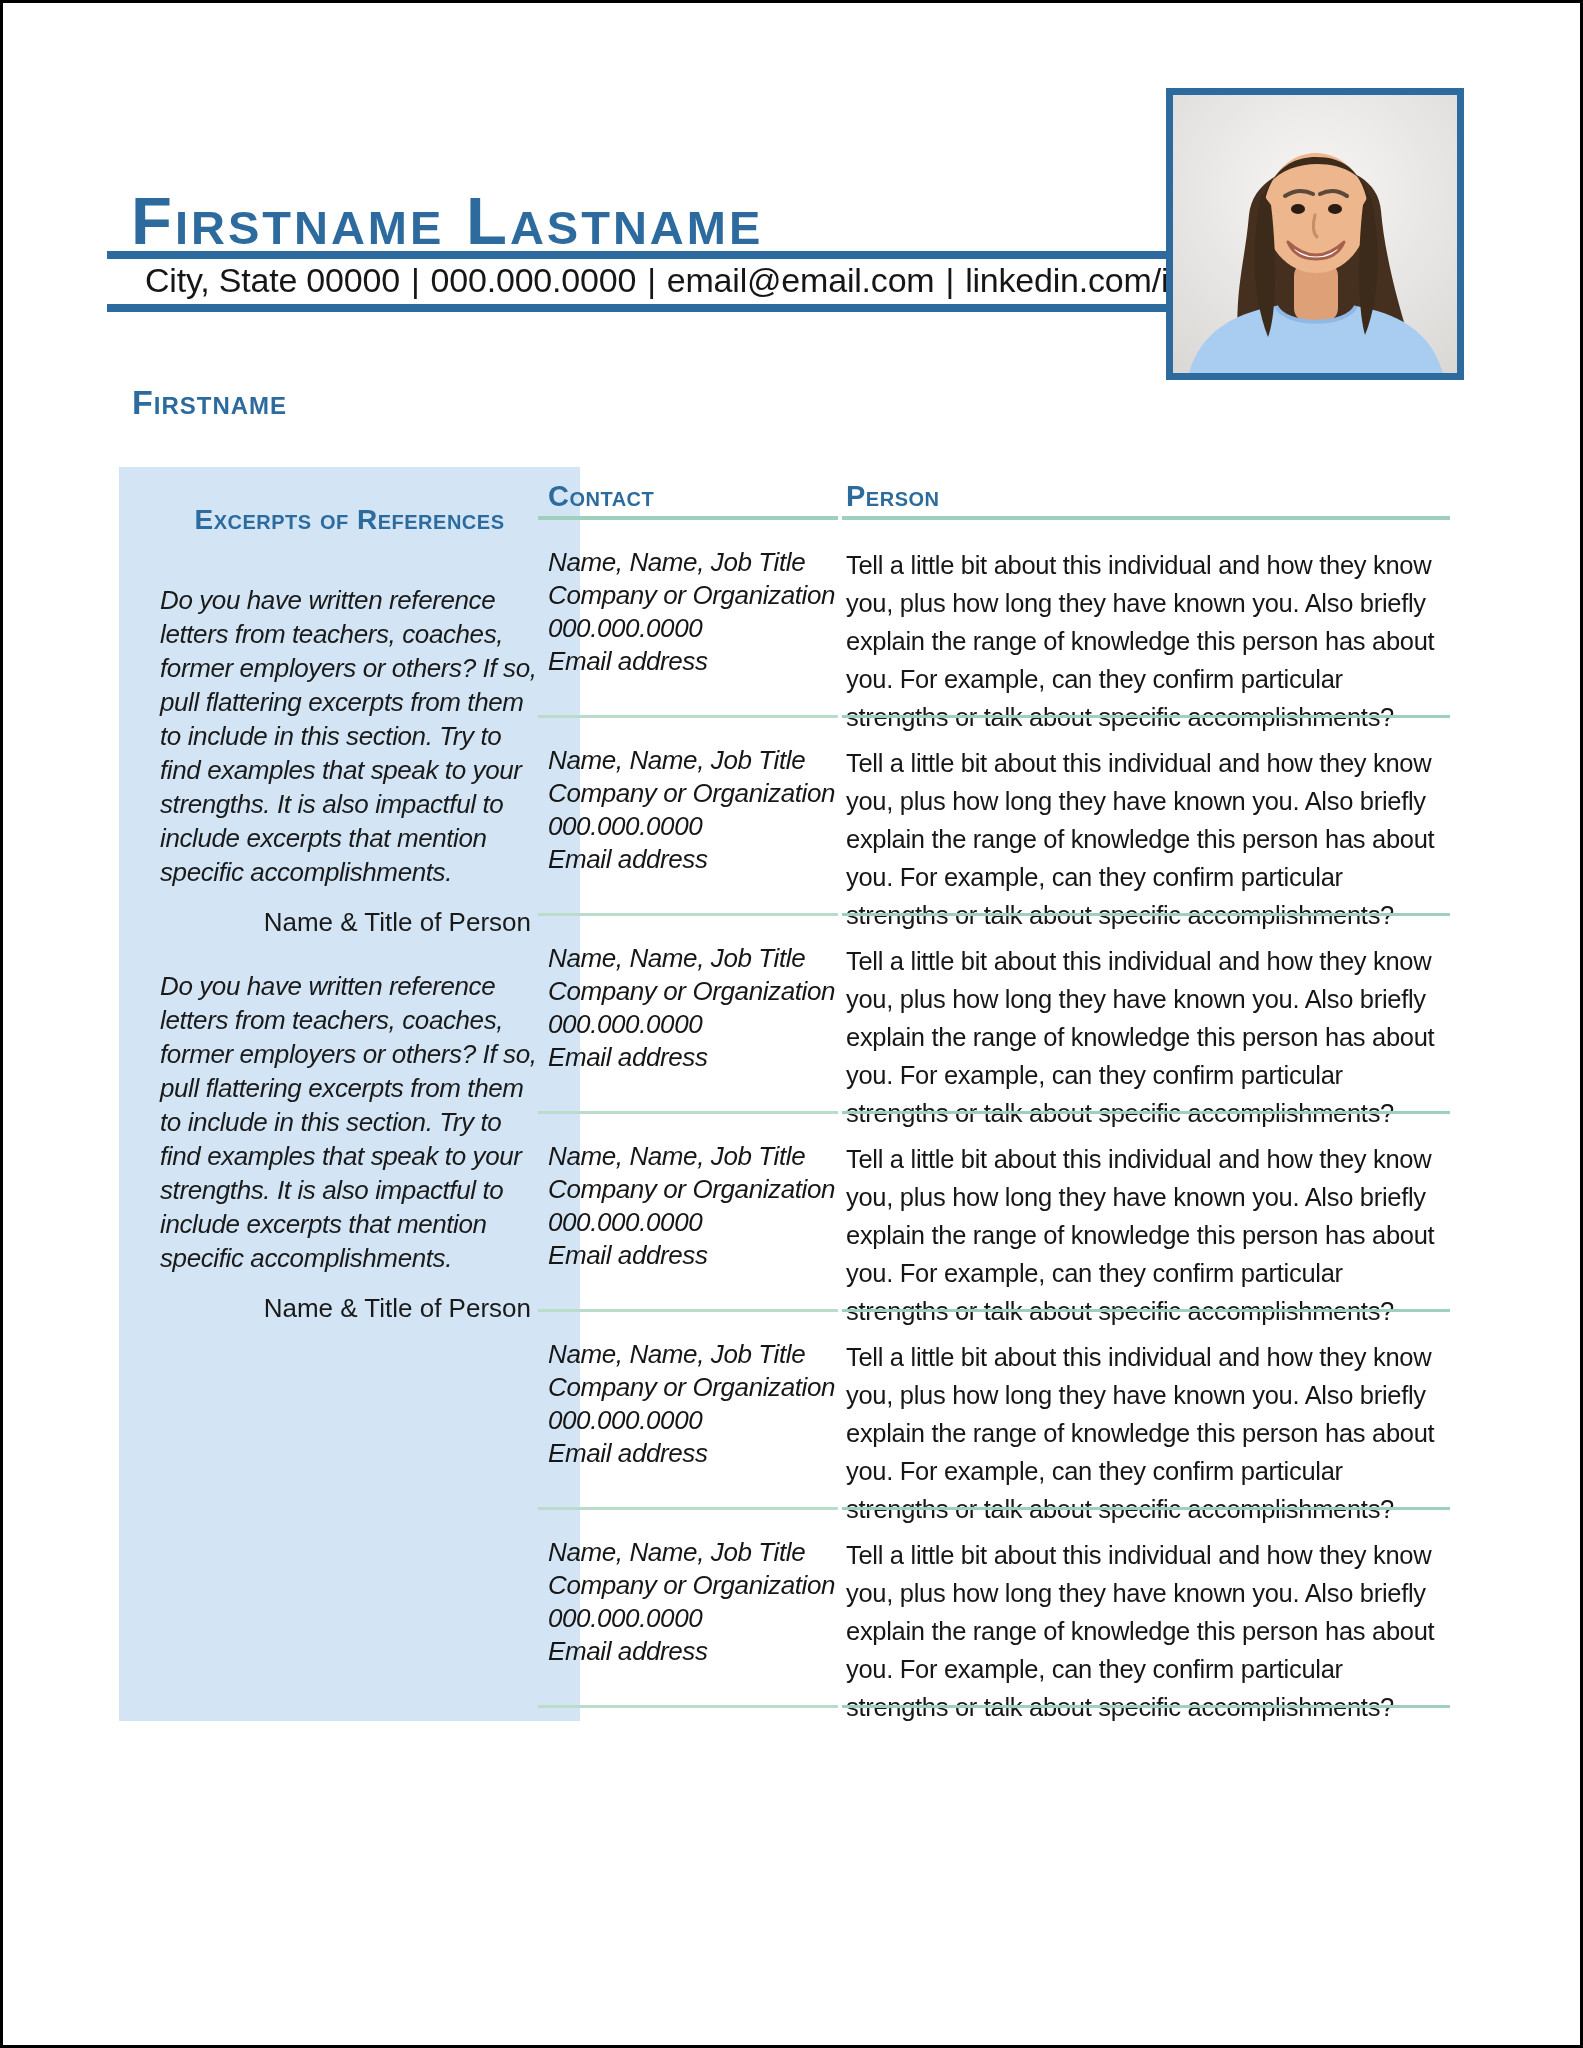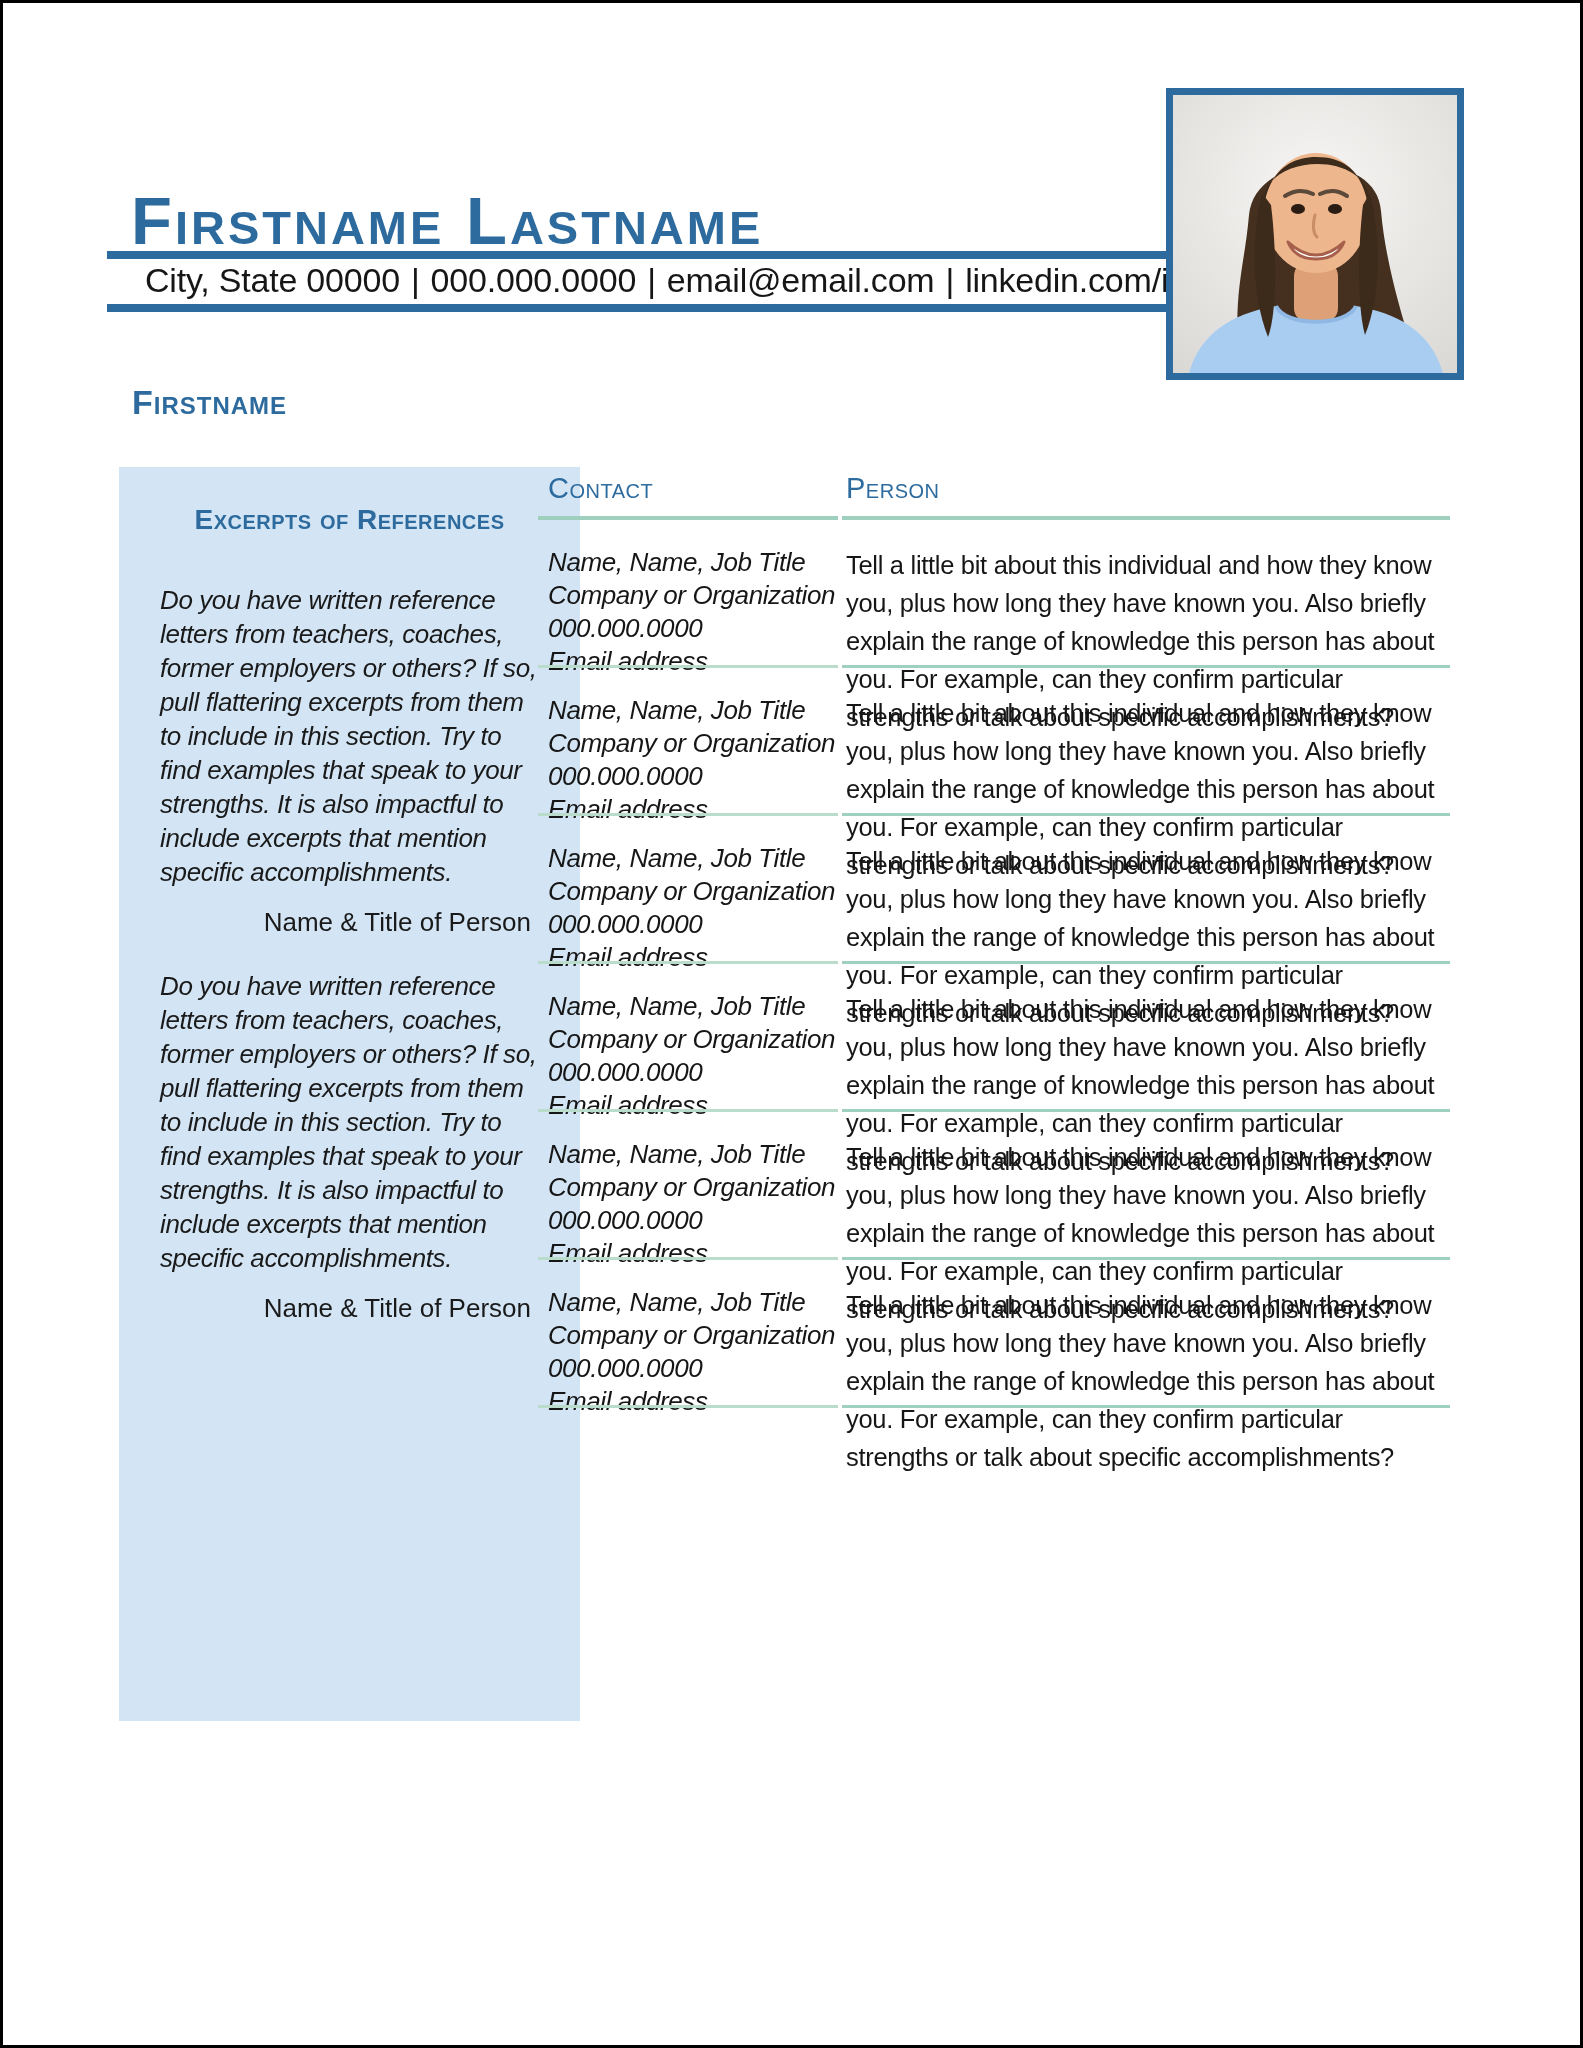--- a/index.html
+++ b/index.html
@@ -56,26 +56,26 @@
     margin:14px 24px 30px 0;font-size:26px;line-height:34px;
     text-align:right;color:#1a1a1a;
   }
   
   .reftable{position:absolute;left:535px;top:462px;width:912px;}
   .thead{position:relative;height:55px;}
   .thead .hline{position:absolute;bottom:0;height:4px;background:var(--teal-strong);}
   .thead .hline.left{left:0;width:300px;}
   .thead .hline.right{left:304px;right:0;}
   .th{
-    position:absolute;top:6px;font-size:29px;font-weight:400;
+    position:absolute;top:14px;font-size:29px;font-weight:700;
     font-variant:small-caps;letter-spacing:0.5px;color:var(--blue);line-height:34px;
   }
   .th-contact{left:10px;}
   .th-context{left:308px;}
-  .t-row{position:relative;height:148px;box-sizing:border-box;}
+  .t-row{position:relative;height:198px;box-sizing:border-box;}
   .t-row .rline{position:absolute;bottom:0;height:3px;}
   .t-row .rline.left{left:0;width:300px;background:var(--teal-light);}
   .t-row .rline.right{left:304px;right:0;background:var(--teal-strong);}
   .contact-cell{
     position:absolute;left:10px;top:26px;width:290px;
     font-style:italic;font-size:26px;line-height:33px;letter-spacing:-0.4px;color:#161616;
   }
   .context-cell{
     position:absolute;left:308px;top:26px;right:8px;
     font-size:25.5px;line-height:38px;letter-spacing:-0.3px;color:#161616;

